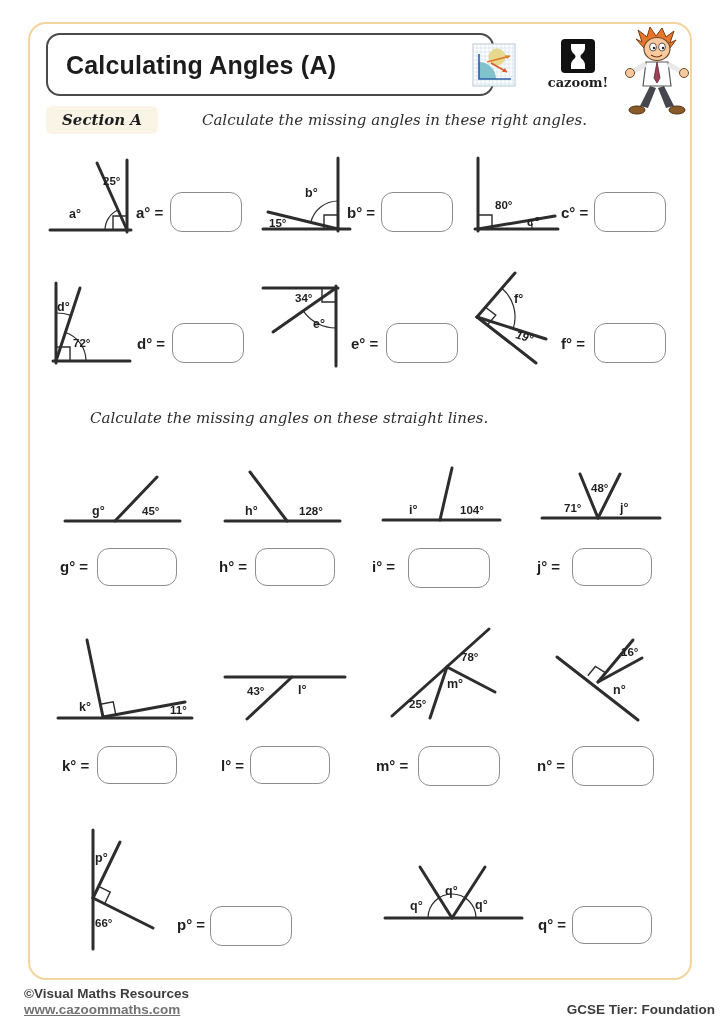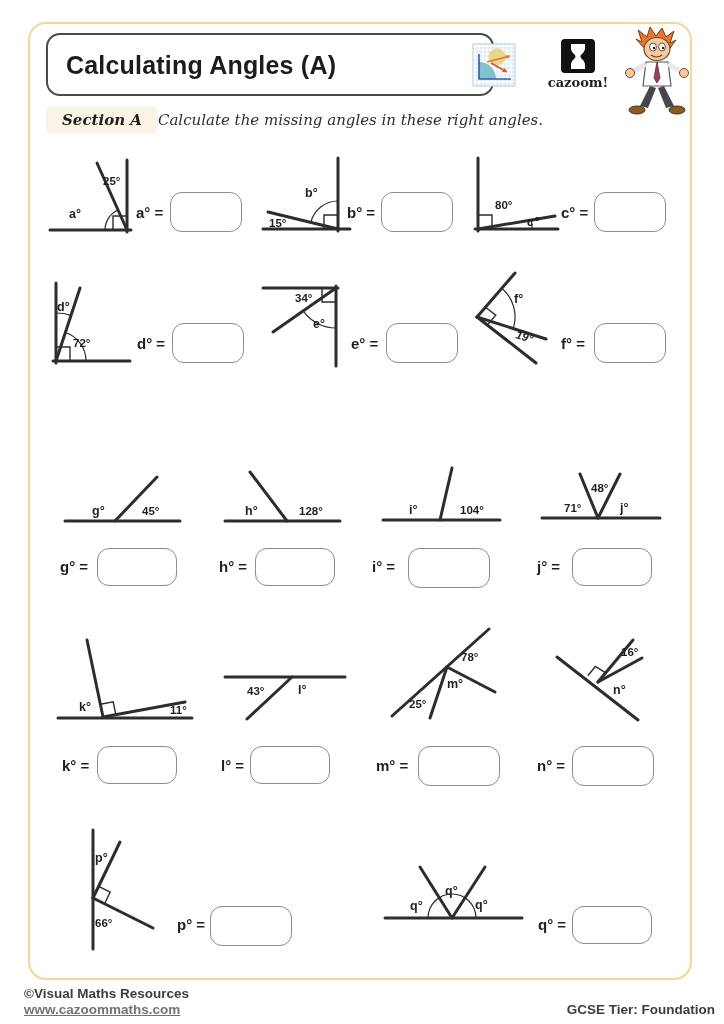--- a/index.html
+++ b/index.html
@@ -4,21 +4,21 @@
 <style>
   html,body{margin:0;padding:0;background:#fff;}
   .page{position:relative;width:724px;height:1024px;background:#fff;font-family:"Liberation Sans",sans-serif;overflow:hidden;}
   .frame{position:absolute;left:28px;top:22px;width:664px;height:958px;border:2.5px solid #f2d49c;border-radius:18px;box-sizing:border-box;}
   .titlebox{position:absolute;left:46px;top:33px;width:448px;height:63px;border:2px solid #4a4a4a;border-radius:14px;box-sizing:border-box;background:#fff;}
   .title{position:absolute;left:18px;top:16px;font-size:25px;font-weight:bold;color:#1c1c1c;letter-spacing:.2px;}
   .gridlogo{position:absolute;left:424px;top:8px;}
   .czlogo{position:absolute;left:499px;top:4px;}
   .sec-row{position:absolute;display:flex;align-items:center;}
   .sec-label{background:#faf4e6;border-radius:6px;padding:5px 16px;font-family:"DejaVu Serif",serif;font-style:italic;font-weight:bold;font-size:15px;color:#1f1f1f;}
-  .sec-instr{font-family:"DejaVu Serif",serif;font-style:italic;font-size:15px;color:#2e2e2e;}
+  .sec-instr{font-family:"DejaVu Serif",serif;font-style:italic;font-size:15px;color:#2e2e2e;margin-left:44px;}
   .diag{position:absolute;overflow:visible;}
   .ln{stroke:#2d2d2d;stroke-width:3;fill:none;stroke-linecap:round;}
   .thin{stroke:#2d2d2d;stroke-width:1.4;fill:none;}
   .arc{stroke:#2d2d2d;stroke-width:1.2;fill:none;}
   text{font-family:"Liberation Sans",sans-serif;fill:#1f1f1f;}
   .t-unk{font-weight:bold;font-size:12.5px;}
   .t-giv{font-weight:600;font-size:11.5px;}
   .t-it{font-style:italic;}
   .albl{position:absolute;font-weight:bold;font-size:15px;color:#1f1f1f;white-space:nowrap;}
   .abox{position:absolute;border:1.5px solid #8c8c8c;border-radius:12px;background:#fff;box-sizing:border-box;}
@@ -150,20 +150,21 @@
     <path class="ln" d="M9 45 L78 67"></path>
     <path class="thin" d="M17.5 35.2 L27.8 43.2 L19.3 53"></path>
     <path class="arc" d="M33.9 16.2 A38 38 0 0 1 45.2 56.6"></path>
     <text class="t-unk" x="46" y="31">f°</text>
     <text class="t-giv t-it" transform="translate(47,66) rotate(17)">19°</text>
   </svg>
   <span class="albl" style="left:561px;top:335px">f° =</span>
   <div class="abox bx-a" style="left:594px;top:323px"></div>
 
   <div class="sec-row" style="left:46px;top:409px">
+    <span class="sec-instr">Calculate the missing angles on these straight lines.</span>
   </div>
 
   <svg class="diag" style="left:58px;top:465px" width="130" height="62" viewBox="0 0 130 62">
     <path class="ln" d="M7 56 H122"></path>
     <path class="ln" d="M57 56 L99 12"></path>
     <text class="t-unk" x="34" y="50">g°</text>
     <text class="t-giv" x="84" y="50">45°</text>
   </svg>
   <span class="albl" style="left:60px;top:558px">g° =</span>
   <div class="abox bx-b" style="left:97px;top:548px"></div>

